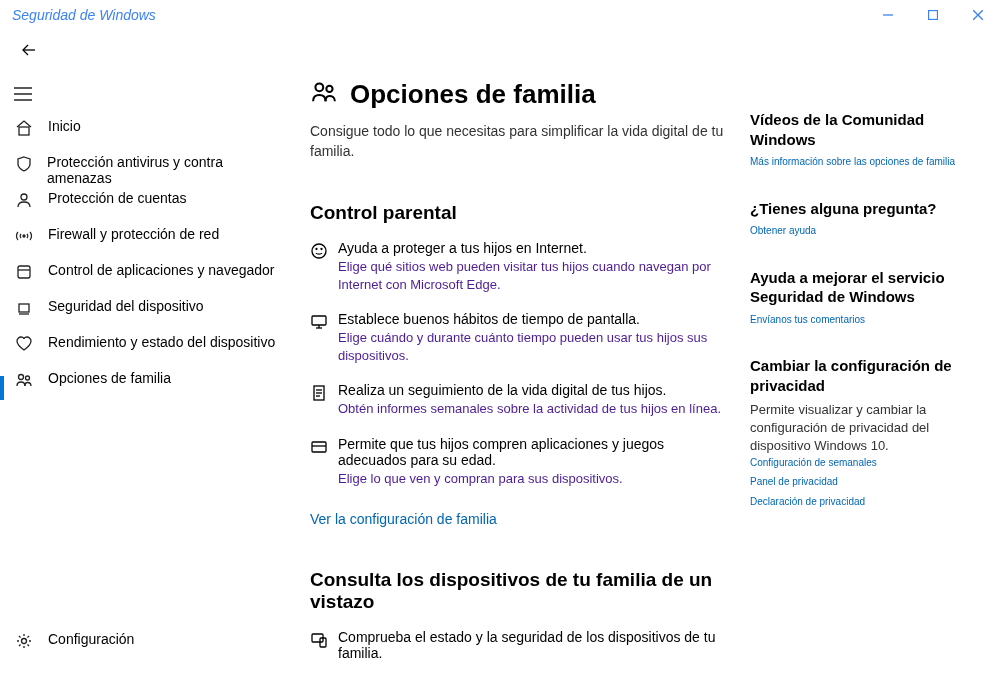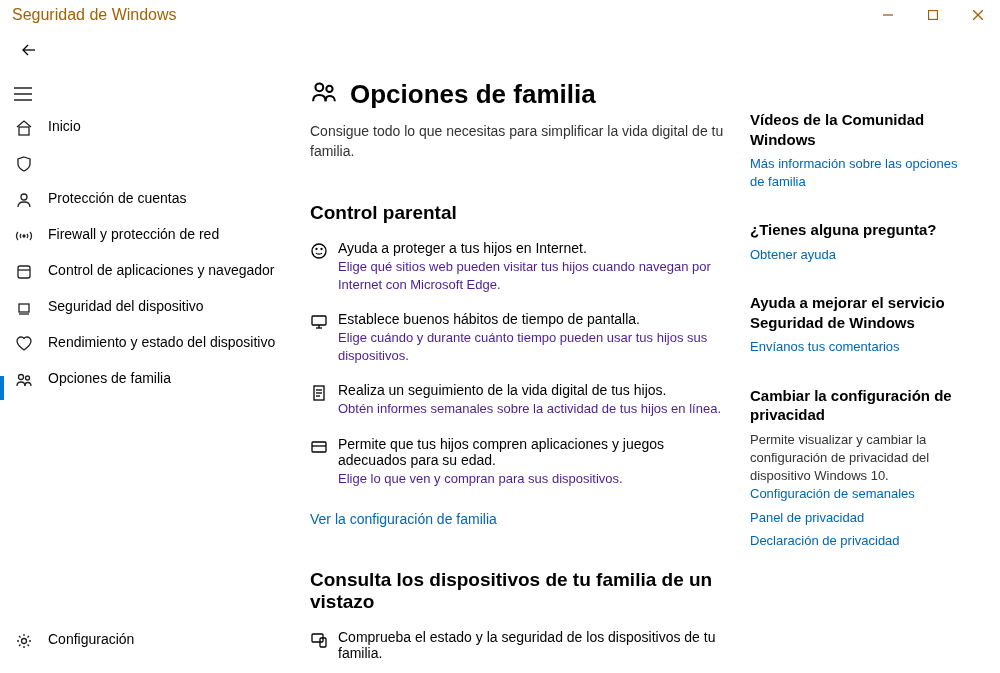--- a/index.html
+++ b/index.html
@@ -1,17 +1,17 @@
 <!DOCTYPE html>
 <html><head>
 <meta charset="utf-8">
 <style>
 * { margin: 0; padding: 0; box-sizing: border-box; font-family: "Segoe UI", sans-serif; }
 body { width: 1000px; height: 673px; background: #fff; overflow: hidden; color: #000; }
-.titlebar { height: 30px; display: flex; align-items: center; padding-left: 12px; font-size: 16px; color: #a16207; }
+.titlebar { height: 30px; display: flex; align-items: center; padding-left: 12px; font-size: 14px; color: #3b82f6; font-style: italic; }
 .titlebar .win-controls { margin-left: auto; display: flex; }
 .titlebar .win-btn { width: 45px; height: 30px; display: flex; align-items: center; justify-content: center; cursor: pointer; }
 .titlebar .win-btn svg { width: 10px; height: 10px; }
 .back-row { height: 40px; display: flex; align-items: center; padding-left: 14px; }
 .back-btn { width: 30px; height: 30px; display: flex; align-items: center; justify-content: center; cursor: pointer; }
 .content { display: flex; height: calc(673px - 70px); }
 .sidebar { width: 280px; display: flex; flex-direction: column; padding-top: 4px; }
 .hamburger { height: 40px; display: flex; align-items: center; padding-left: 14px; cursor: pointer; margin-bottom: 4px; }
 .nav { flex: 1; }
 .nav-item { height: 36px; display: flex; align-items: flex-start; padding-left: 14px; font-size: 14px; cursor: pointer; position: relative; }
@@ -27,21 +27,21 @@
 .subtitle { font-size: 14px; color: #333; margin-bottom: 28px; line-height: 1.4; }
 h2 { font-size: 19px; font-weight: 600; margin-bottom: 16px; margin-top: 41px; }
 .feature { display: flex; margin-bottom: 18px; margin-top: 8px; }
 .feature .icon { width: 18px; height: 18px; margin-right: 10px; margin-top: 2px; flex-shrink: 0; }
 .feature .f-title { font-size: 14px; color: #000; }
 .feature .f-desc { font-size: 13px; color: #4c1d95; line-height: 1.35; margin-top: 2px; }
 .link { color: #0066b4; font-size: 14px; cursor: pointer; display: inline-block; margin-top: 6px; }
 .side-block { margin-bottom: 30px; }
 .side-heading { font-size: 15px; font-weight: 600; margin-bottom: 6px; color: #000; line-height: 1.3; }
 .side-text { font-size: 13px; color: #333; line-height: 1.4; }
-.side-link { color: #0066b4; font-size: 13px; cursor: pointer; display: block; margin-bottom: 6px; line-height: 1.35; }
+.side-link { color: #0066b4; font-size: 10px; cursor: pointer; display: block; margin-bottom: 6px; line-height: 1.35; }
 svg { stroke: currentColor; fill: none; stroke-width: 1.3; }
 </style>
 </head>
 <body>
 
 <div class="titlebar">
   <span>Seguridad de Windows</span>
   <div class="win-controls">
     <div class="win-btn">
         <svg viewBox="0 0 10 10">
@@ -89,20 +89,21 @@
             </svg>
           </span>
         <span>Inicio</span>
       </div>
       <div class="nav-item">
         <span class="icon">
             <svg width="18" height="18" viewBox="0 0 18 18">
               <path d="M9 2 L15 4 L15 9 C15 13 9 16 9 16 C9 16 3 13 3 9 L3 4 Z"></path>
             </svg>
           </span>
+        <span>Protección antivirus y contra amenazas</span>
       </div>
       <div class="nav-item">
         <span class="icon">
             <svg width="18" height="18" viewBox="0 0 18 18">
               <circle cx="9" cy="6" r="3"></circle>
               <path d="M3 16 C3 12 6 11 9 11 C12 11 15 12 15 16"></path>
             </svg>
           </span>
         <span>Protección de cuentas</span>
       </div>

